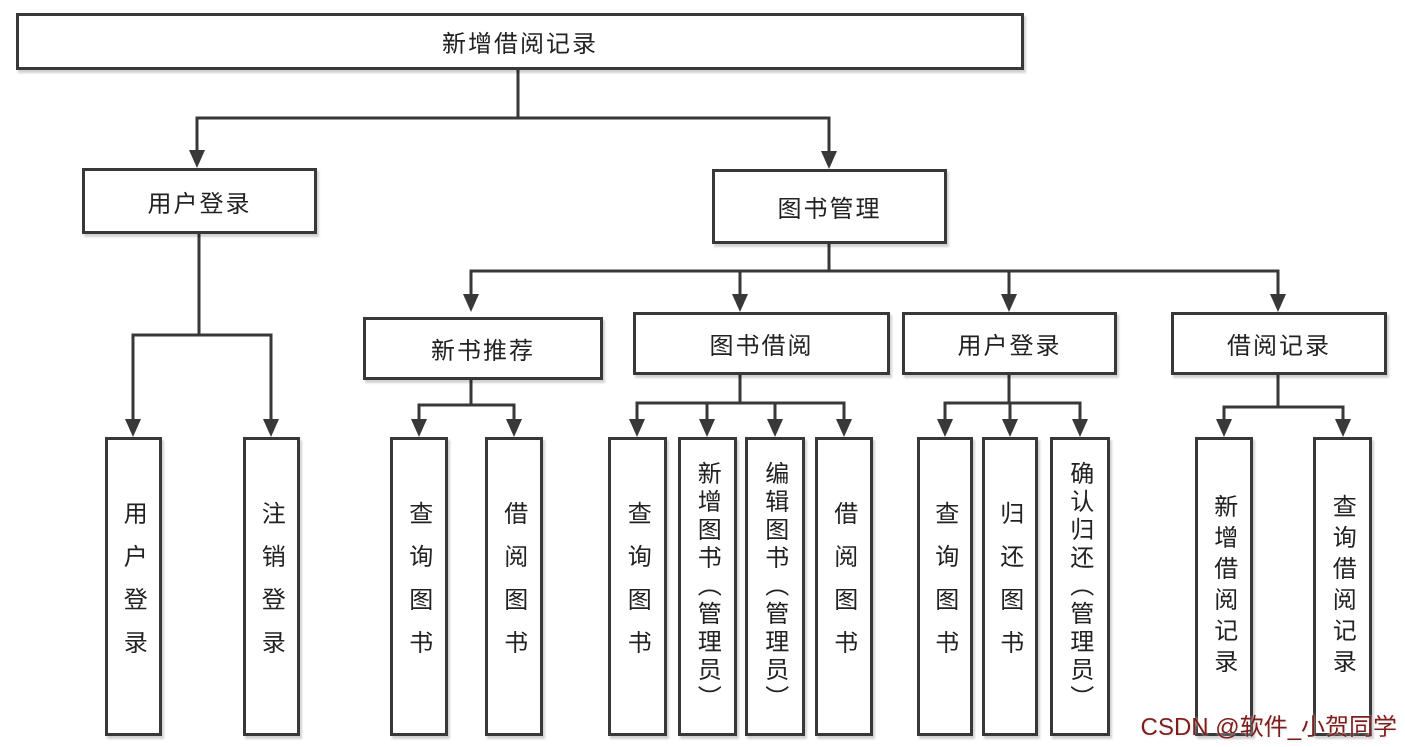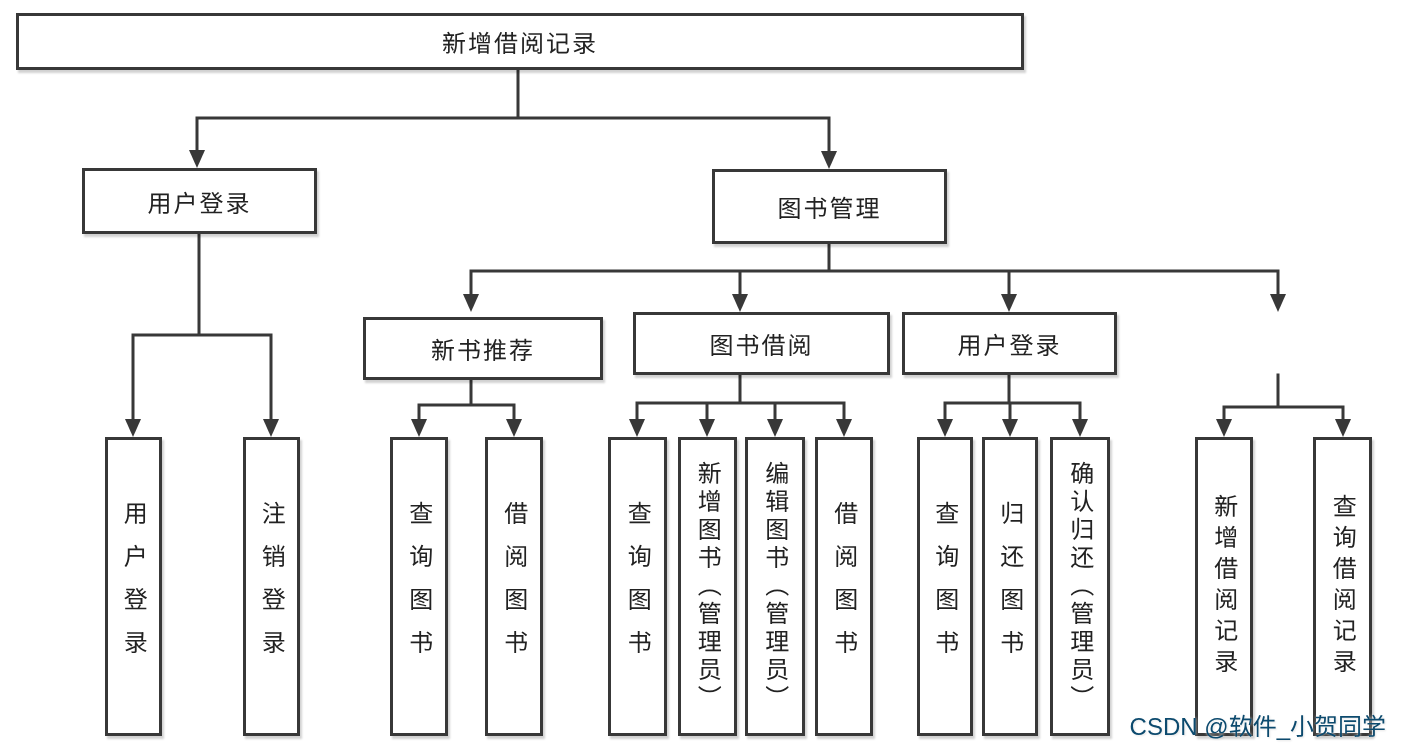--- a/index.html
+++ b/index.html
@@ -34,25 +34,25 @@
     text-orientation:mixed;
     font-size:24px;
     color:#222;
     line-height:1.15;
   }
   .sp-short{letter-spacing:19px;}
   .sp-med{letter-spacing:7px;}
   .sp-long{letter-spacing:4px;}
   #watermark{
     position:absolute;
-    right:19px;
+    right:8px;
     bottom:5px;
     z-index:10;
     font-size:24px;
-    color:#0c4a6e;
+    color:#7f1d1d;
     text-shadow:0 0 3px rgba(255,255,255,0.95),1px 1px 2px rgba(0,0,0,0.12);
     white-space:nowrap;
   }
 </style>
 </head>
 <body>
 
 <div id="stage">
 
   <svg id="wires" width="1405" height="747" viewBox="0 0 1405 747">
@@ -108,20 +108,23 @@
 
   <div class="box hbox" style="left:363px;top:317px;width:240px;height:63px">
     <span>新书推荐</span>
   </div>
   <div class="box hbox" style="left:633px;top:312px;width:257px;height:63px">
     <span>图书借阅</span>
   </div>
   <div class="box hbox" style="left:902px;top:312px;width:215px;height:63px">
     <span>用户登录</span>
   </div>
+  <div class="box hbox" style="left:1171px;top:312px;width:216px;height:63px">
+    <span>借阅记录</span>
+  </div>
 
   <div class="box" style="left:105px;top:437px;width:57px;height:299px">
     <span class="vtext sp-short">用户登录</span>
   </div>
   <div class="box" style="left:243px;top:437px;width:57px;height:299px">
     <span class="vtext sp-short">注销登录</span>
   </div>
 
   <div class="box" style="left:390px;top:437px;width:58px;height:299px">
     <span class="vtext sp-short">查询图书</span>

